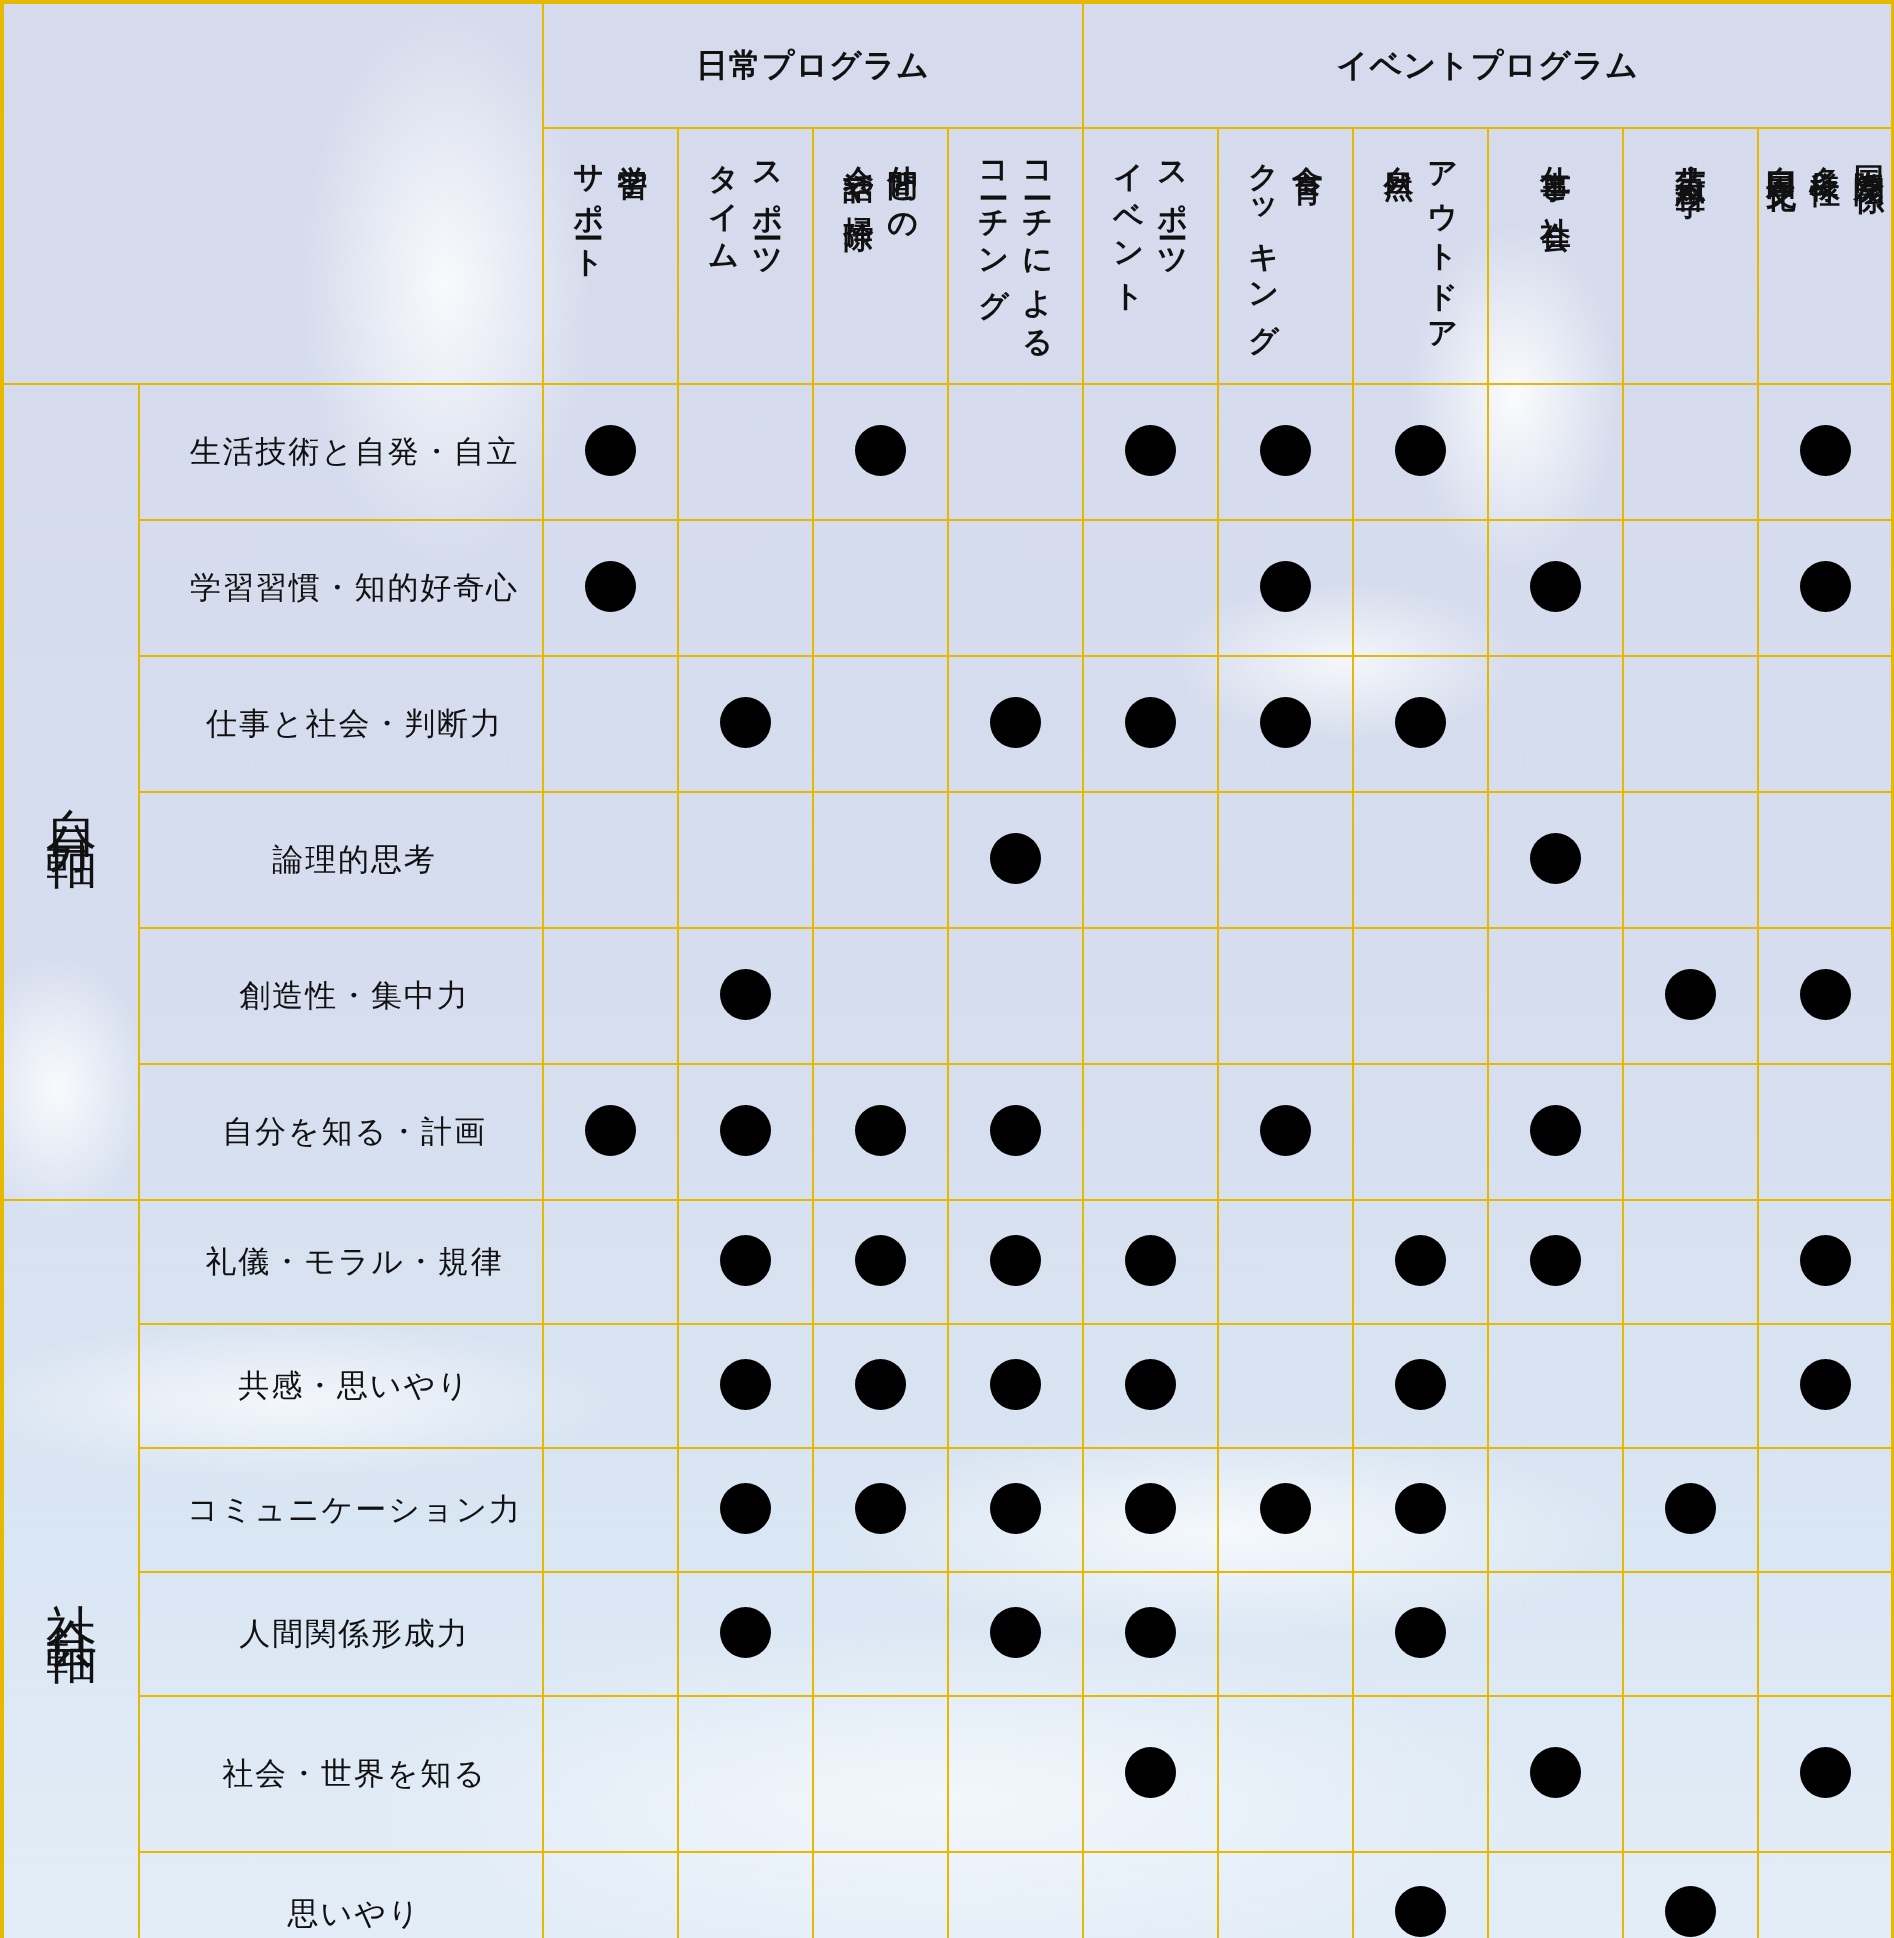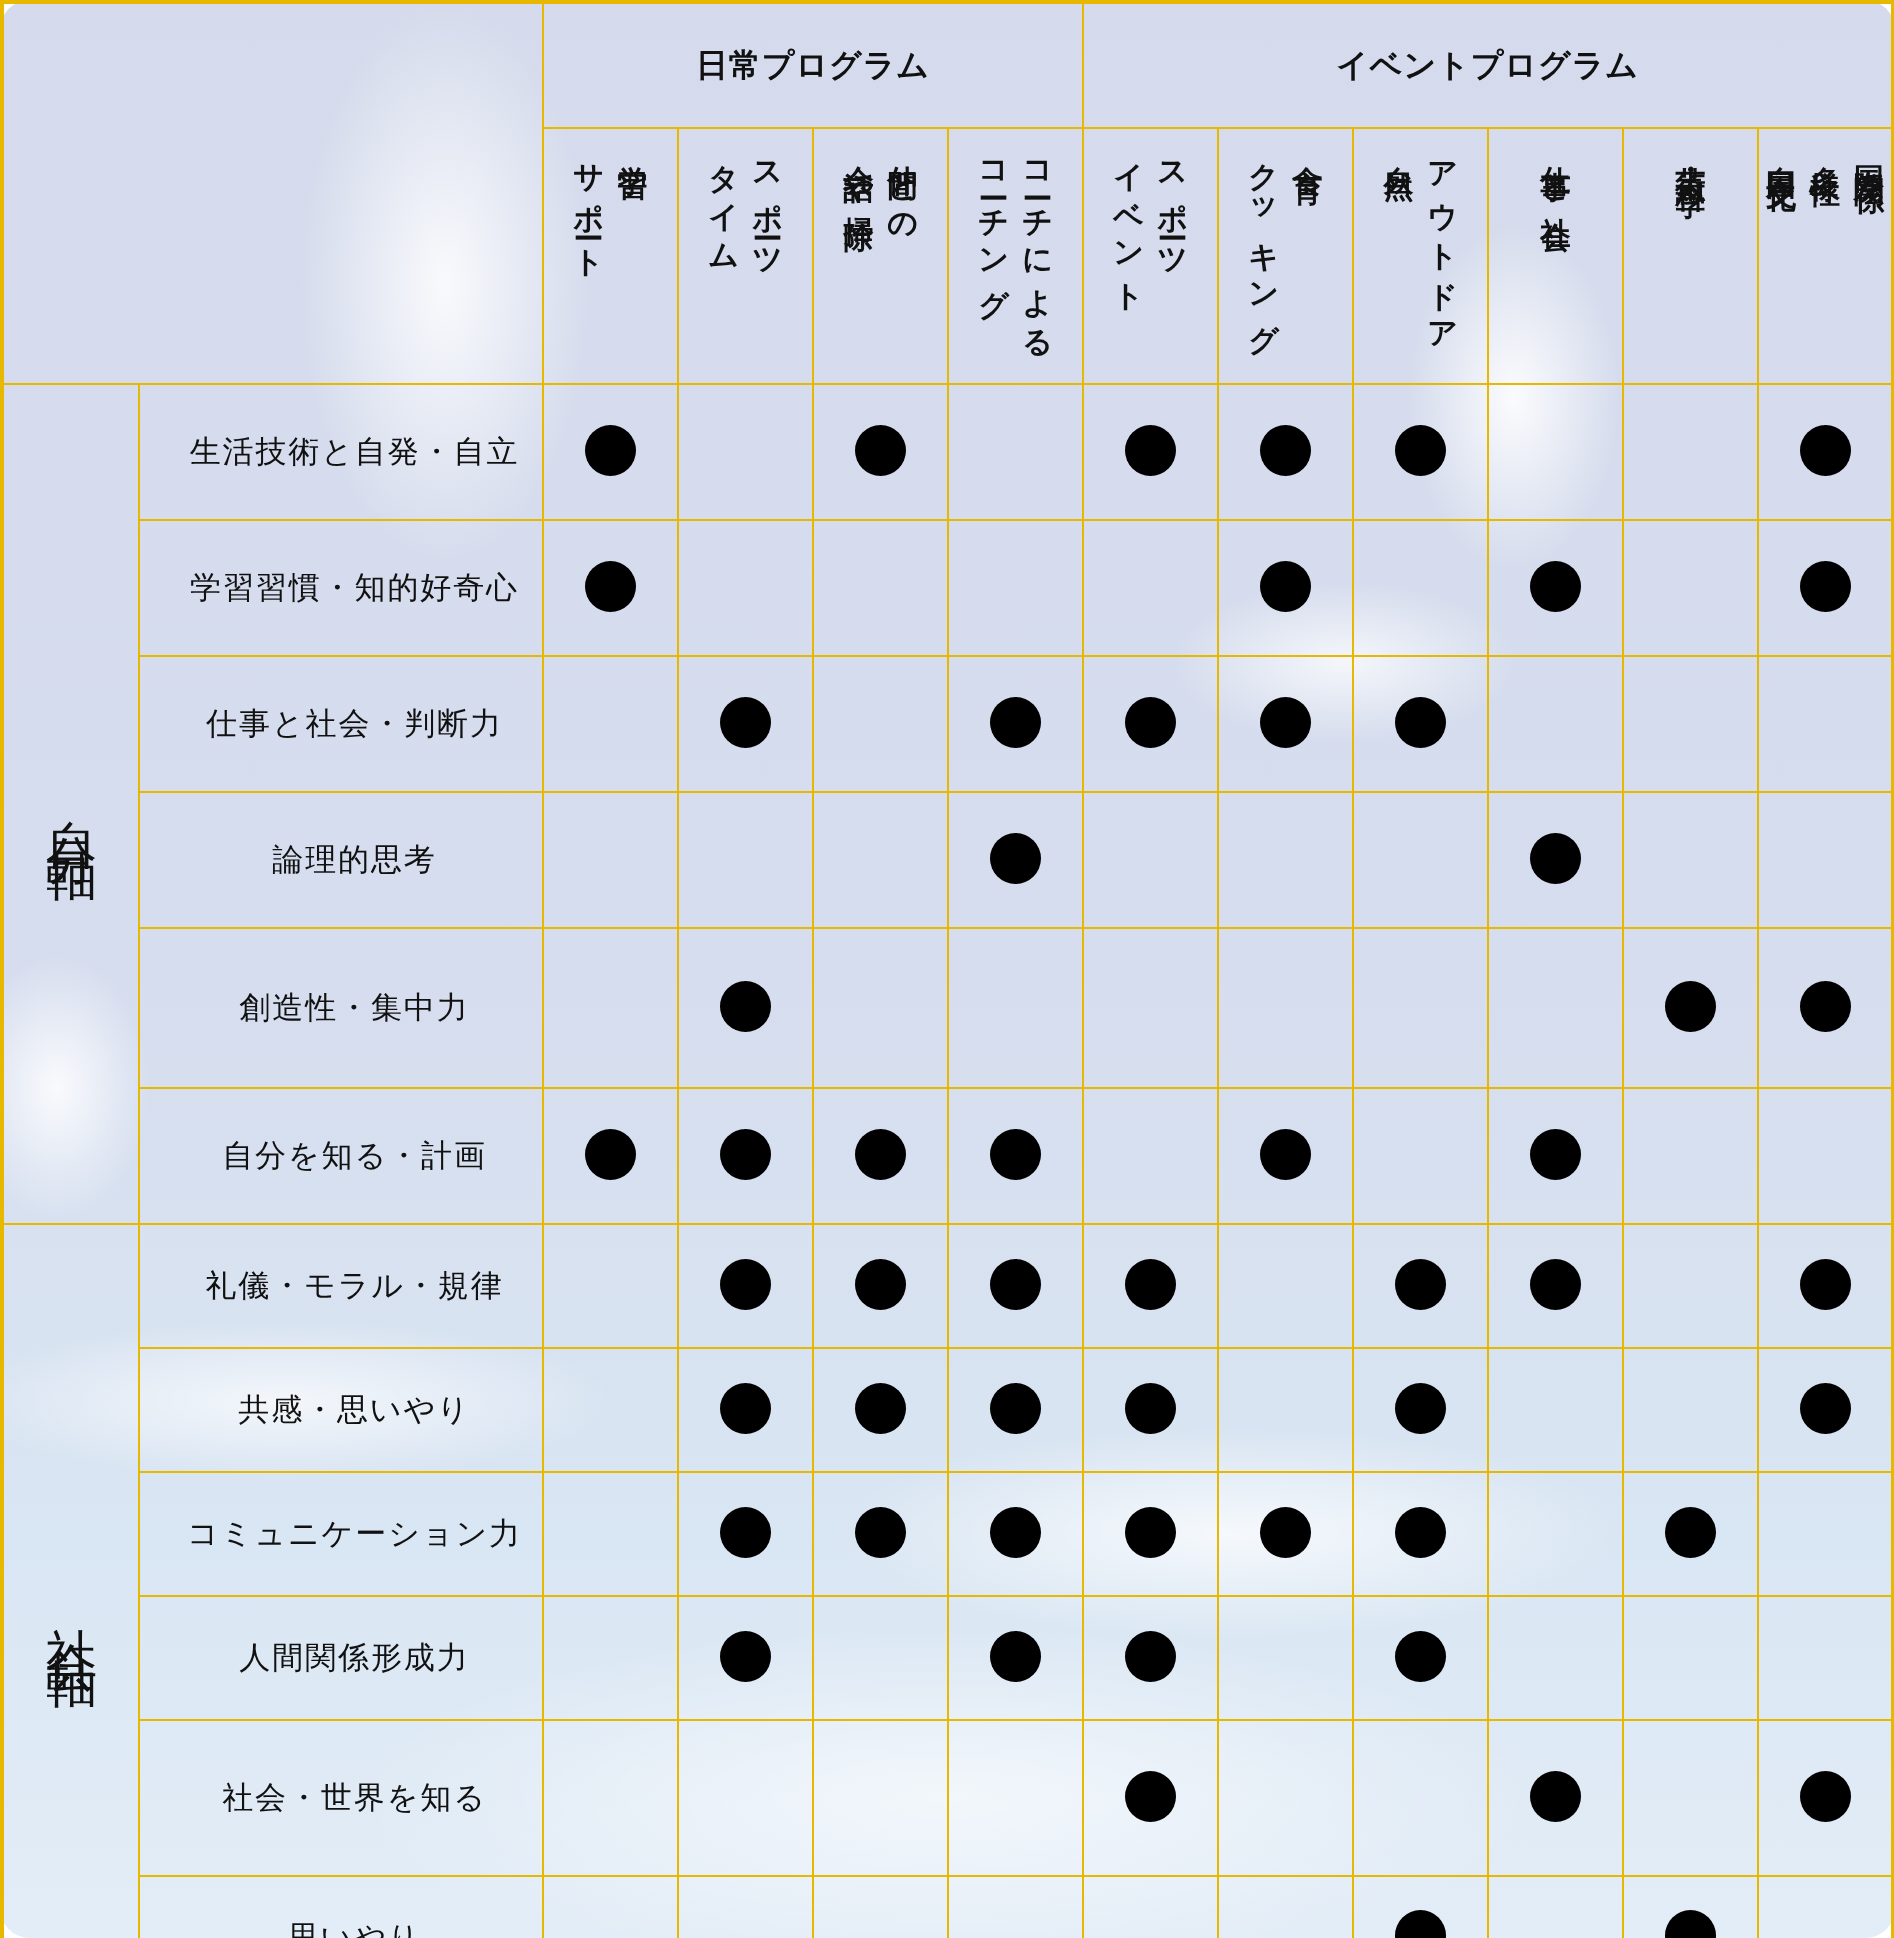--- a/index.html
+++ b/index.html
@@ -12,21 +12,20 @@
     position: relative; width: 1895px; height: 1938px;
     background:
       radial-gradient(ellipse 208px 397px at 445px 284px, rgba(255,255,255,0.85), rgba(255,255,255,0) 70%),
       radial-gradient(ellipse 151px 246px at 1514px 397px, rgba(255,255,255,0.9), rgba(255,255,255,0) 70%),
       radial-gradient(ellipse 246px 114px at 1344px 662px, rgba(255,255,255,0.75), rgba(255,255,255,0) 70%),
       radial-gradient(ellipse 132px 189px at 57px 1088px, rgba(255,255,255,0.85), rgba(255,255,255,0) 70%),
       radial-gradient(ellipse 473px 114px at 284px 1401px, rgba(255,255,255,0.7), rgba(255,255,255,0) 70%),
       radial-gradient(ellipse 568px 151px at 1230px 1533px, rgba(255,255,255,0.75), rgba(255,255,255,0) 70%),
       radial-gradient(ellipse 852px 246px at 946px 1798px, rgba(255,255,255,0.6), rgba(255,255,255,0) 70%),
       linear-gradient(180deg, #d5dbec 0%, #d6ddee 50%, #d9e6f3 80%, #e3edf7 100%);
-    border-radius: 30px;
   }
   table.matrix {
     position: absolute; left: 0; top: 0;
     width: 1895px; height: 1938px;
     border-collapse: collapse; table-layout: fixed;
   }
   table.matrix td, table.matrix th {
     border: 2.8px solid #e6b800;
     padding: 0; text-align: center; vertical-align: middle;
     background: transparent;
@@ -125,21 +124,21 @@
           <td></td>
           <td></td>
           <td><span class="dot"></span></td>
           <td></td>
           <td></td>
           <td></td>
           <td><span class="dot"></span></td>
           <td></td>
           <td></td>
         </tr>
-        <tr style="height:160px">
+        <tr style="height:136px">
           <td><span class="row-label">創造性・集中力</span></td>
           <td></td>
           <td><span class="dot"></span></td>
           <td></td>
           <td></td>
           <td></td>
           <td></td>
           <td></td>
           <td></td>
           <td><span class="dot"></span></td>

